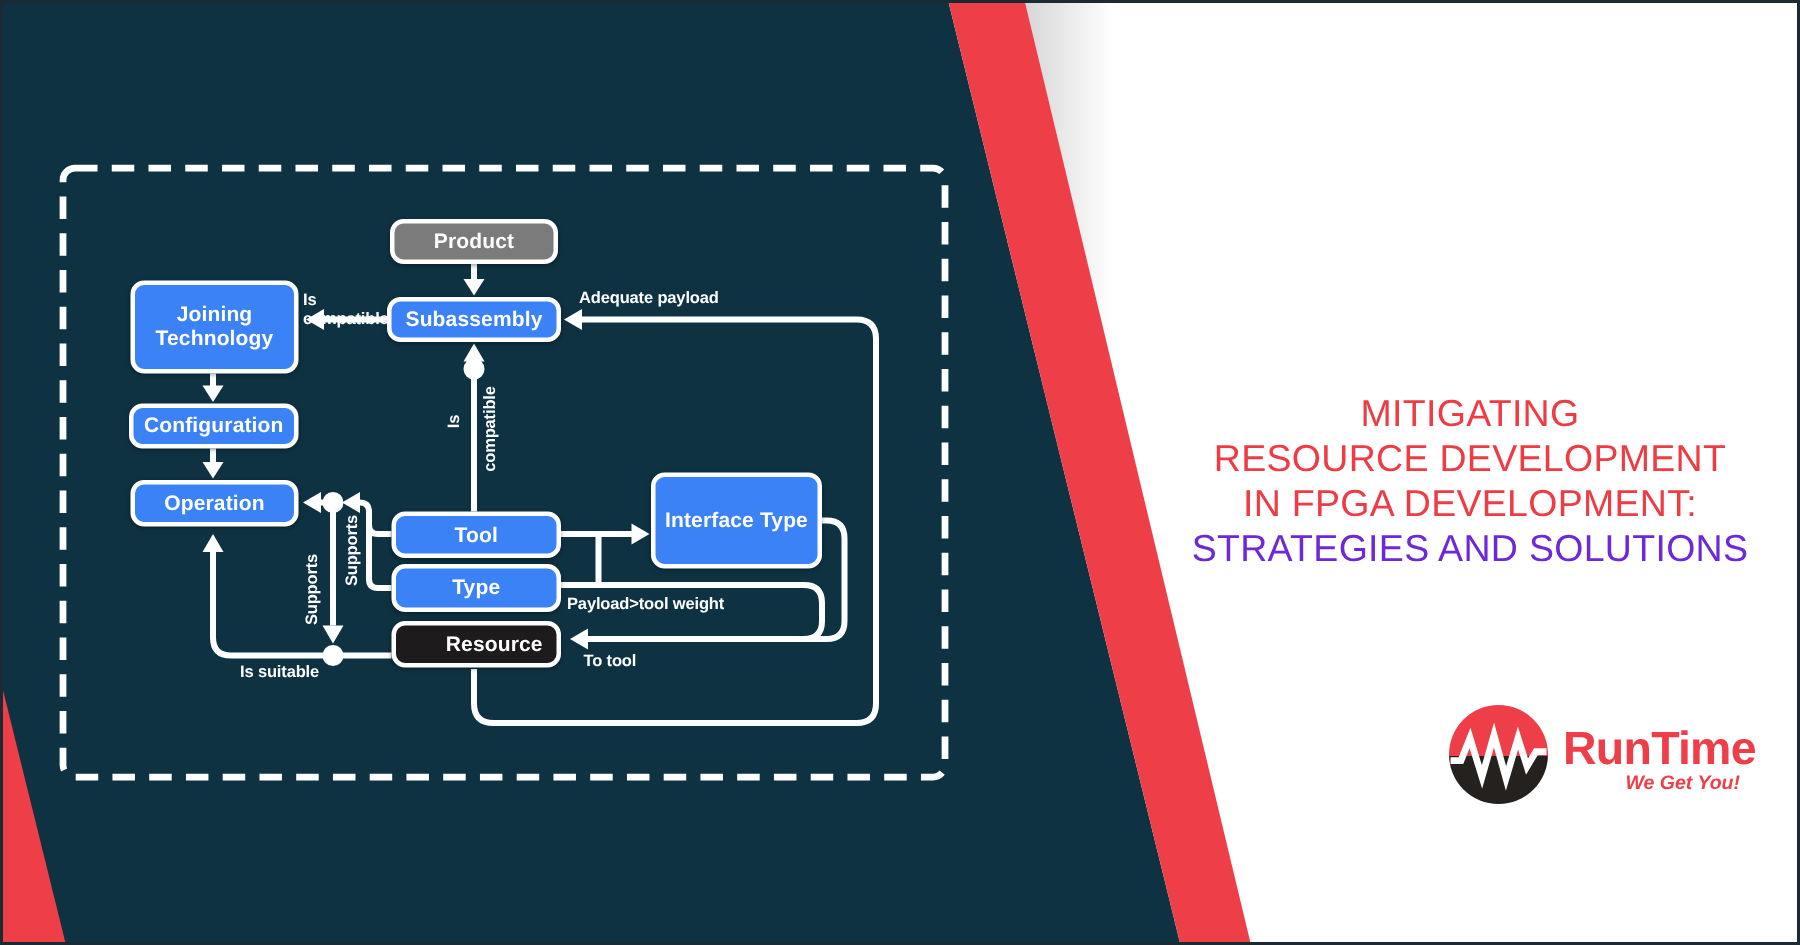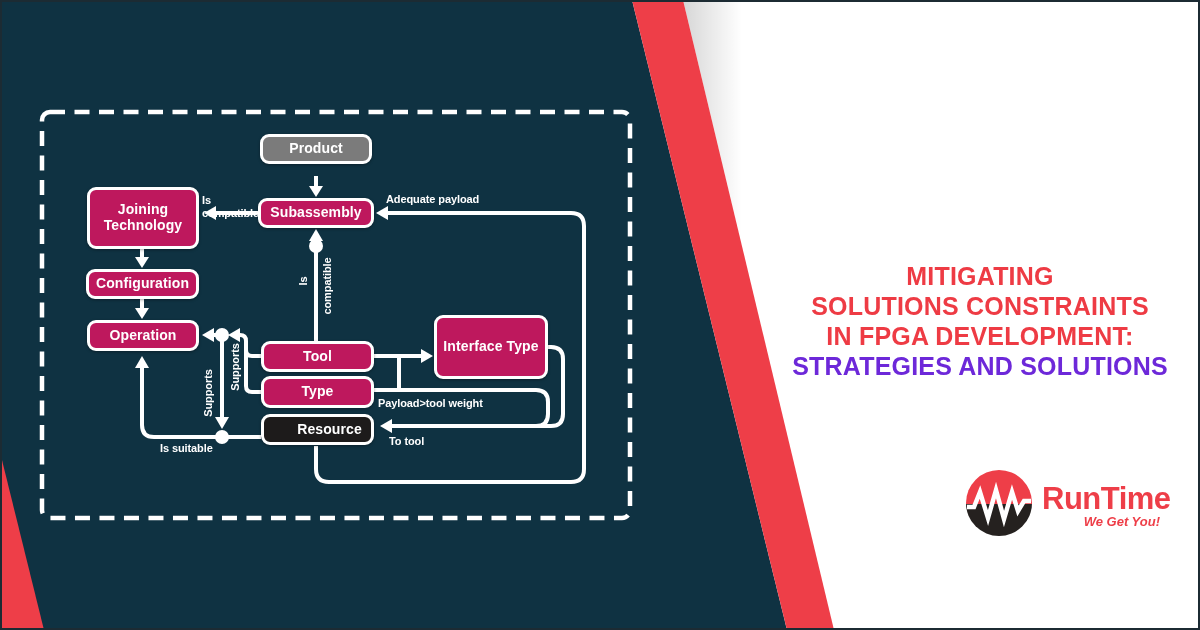--- a/index.html
+++ b/index.html
@@ -10,38 +10,38 @@
   .layer{position:absolute;left:0;top:0;width:1200px;height:630px;}
   
   .node{
     position:absolute;box-sizing:border-box;
     border:3.5px solid #ffffff;border-radius:9px;
     color:#ffffff;font-weight:bold;font-size:14px;line-height:1.12;
     display:flex;align-items:center;justify-content:center;text-align:center;
     box-shadow:0 1px 3px rgba(0,0,0,0.35);
     letter-spacing:0.1px;
   }
-  .node.red{background:#be185d;}
+  .node.red{background:#3b82f6;}
   .node.gray{background:#7b7b7b;}
   .node.black{background:#1d1b1b;padding-left:24px;}
   
   .elabel{
     position:absolute;color:#ffffff;font-weight:bold;font-size:11px;
     white-space:nowrap;letter-spacing:-0.1px;
   }
   .elabel.wrap{white-space:normal;width:58px;line-height:1.2;}
   .vlabel{
     position:absolute;color:#ffffff;font-weight:bold;font-size:11px;
     white-space:nowrap;transform:translate(-50%,-50%) rotate(-90deg);
     letter-spacing:-0.1px;
   }
   
   .title{
     position:absolute;left:770px;top:261px;width:420px;
-    text-align:center;font-weight:bold;font-size:25px;line-height:30px;
+    text-align:center;font-weight:normal;font-size:25px;line-height:30px;
     letter-spacing:0.2px;
   }
   .title .t-red{color:#ee3b44;display:block;}
   .title .t-dark{color:#6d28d9;display:block;}
   .brand{position:absolute;left:966px;top:468px;width:200px;height:72px;}
   .brand-name{
     position:absolute;left:76px;top:13px;width:120px;
     color:#ee3e48;font-weight:bold;font-size:31px;letter-spacing:-0.5px;
   }
   .brand-tagline{
@@ -112,21 +112,21 @@
     <polygon points="215,417 229,417 222,429"></polygon>
     <polygon points="135,368 149,368 142,356"></polygon>
   </g>
   <g fill="#ffffff" stroke="none">
     <circle cx="316" cy="246" r="7"></circle>
     <circle cx="222" cy="335" r="7"></circle>
     <circle cx="222" cy="437" r="7"></circle>
   </g>
 </svg>
 
-<div class="node gray" style="left:260px;top:134px;width:112px;height:30px;">Product</div>
+<div class="node gray" style="left:260px;top:146px;width:112px;height:30px;">Product</div>
 <div class="node red" style="left:258px;top:198px;width:116px;height:30px;">Subassembly</div>
 <div class="node red" style="left:87px;top:187px;width:112px;height:62px;">Joining Technology</div>
 <div class="node red" style="left:86px;top:269px;width:113px;height:30px;">Configuration</div>
 <div class="node red" style="left:87px;top:320px;width:112px;height:31px;">Operation</div>
 <div class="node red" style="left:261px;top:341px;width:113px;height:31px;">Tool</div>
 <div class="node red" style="left:261px;top:376px;width:113px;height:32px;">Type</div>
 <div class="node black" style="left:261px;top:414px;width:113px;height:31px;">Resource</div>
 <div class="node red" style="left:434px;top:315px;width:114px;height:64px;">Interface Type</div>
 
 <div class="elabel wrap" style="left:202px;top:194px;">Is compatible</div>
@@ -134,21 +134,21 @@
 <div class="vlabel" style="left:303px;top:281px;">Is</div>
 <div class="vlabel" style="left:327px;top:286px;">compatible</div>
 <div class="vlabel" style="left:208px;top:393px;">Supports</div>
 <div class="vlabel" style="left:235px;top:367px;">Supports</div>
 <div class="elabel" style="left:378px;top:397px;">Payload&gt;tool weight</div>
 <div class="elabel" style="left:389px;top:435px;">To tool</div>
 <div class="elabel" style="left:160px;top:442px;">Is suitable</div>
 
 <div class="title">
   <span class="t-red">MITIGATING</span>
-  <span class="t-red">SOLUTIONS CONSTRAINTS</span>
+  <span class="t-red">RESOURCE DEVELOPMENT</span>
   <span class="t-red">IN FPGA DEVELOPMENT:</span>
   <span class="t-dark">STRATEGIES AND SOLUTIONS</span>
 </div>
 
 <div class="brand">
   <svg width="66" height="66" viewBox="0 0 66 66" style="position:absolute;left:0;top:2px;">
     <defs>
       <clipPath id="logoCircle">
           <circle cx="33" cy="33" r="33"></circle>
         </clipPath>

